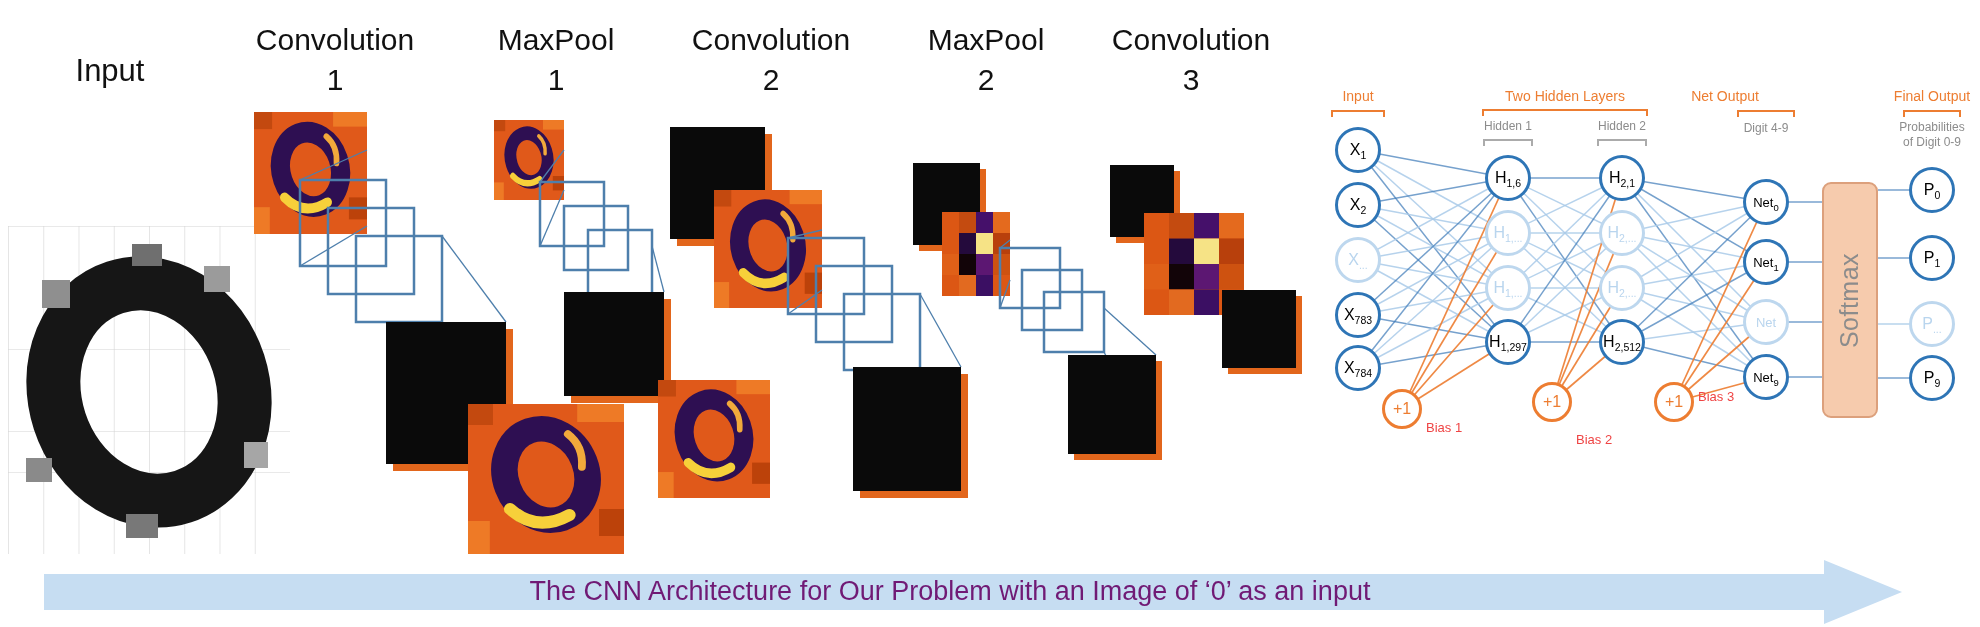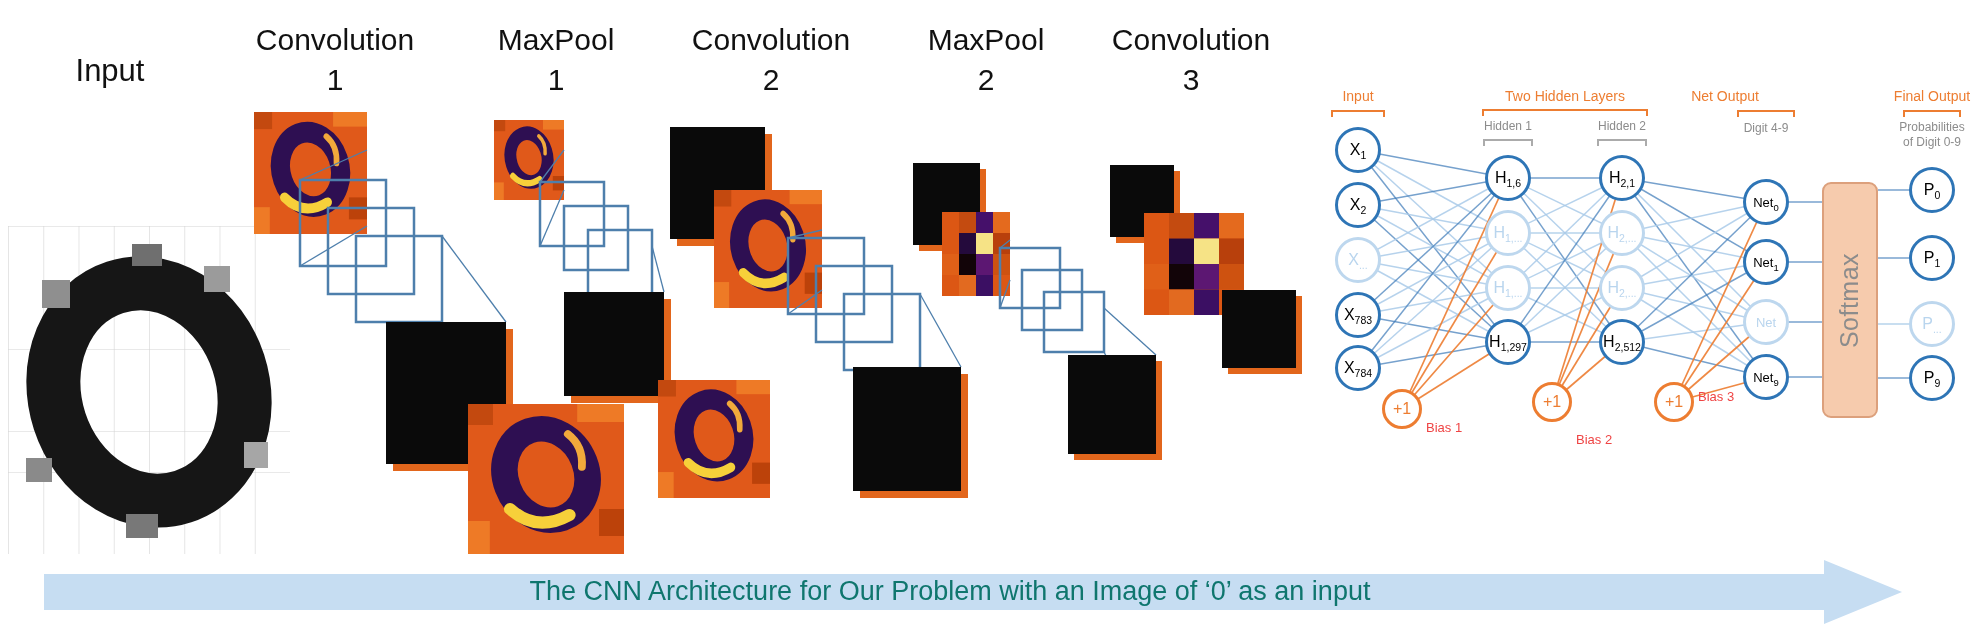--- a/index.html
+++ b/index.html
@@ -26,21 +26,21 @@
   .node.nets .ns{font-size:9.5px}
   .node.faded{border-color:#BDD7EE;color:#B9D5EE}
   .bias{position:absolute;width:40px;height:40px;border:3px solid #ED7D31;border-radius:50%;
     background:#fff;color:#ED7D31;display:flex;align-items:center;justify-content:center;
     transform:translate(-50%,-50%);font-size:16px;z-index:3}
   .bias-label{position:absolute;font-size:13px;color:#ef4444;z-index:3}
   .softmax{position:absolute;left:1822px;top:182px;width:56px;height:236px;background:#F6CBAD;
     border:2px solid #DCA07C;border-radius:9px;display:flex;align-items:center;justify-content:center;z-index:2}
   .softmax span{transform:rotate(-90deg);font-size:25px;color:#8C8C8C;white-space:nowrap;letter-spacing:.5px}
   .caption{position:absolute;left:90px;top:571px;width:1720px;height:40px;display:flex;
-    align-items:center;justify-content:center;font-size:27px;color:#0f766e;z-index:2}
+    align-items:center;justify-content:center;font-size:27px;color:#701a75;z-index:2}
   .bsq{fill:none;stroke:#4E7FAC;stroke-width:2.5}
   .bln{stroke:#4E7FAC;stroke-width:1.3}
   .cl{stroke:#3D7AB8;stroke-width:1.5;opacity:.7}
   .cl.faint{stroke:#AACBE9;opacity:.85}
   .ol{stroke:#ED7D31;stroke-width:1.7;opacity:.9}
 </style>
 </head>
 <body>
 
 <div class="canvas">

